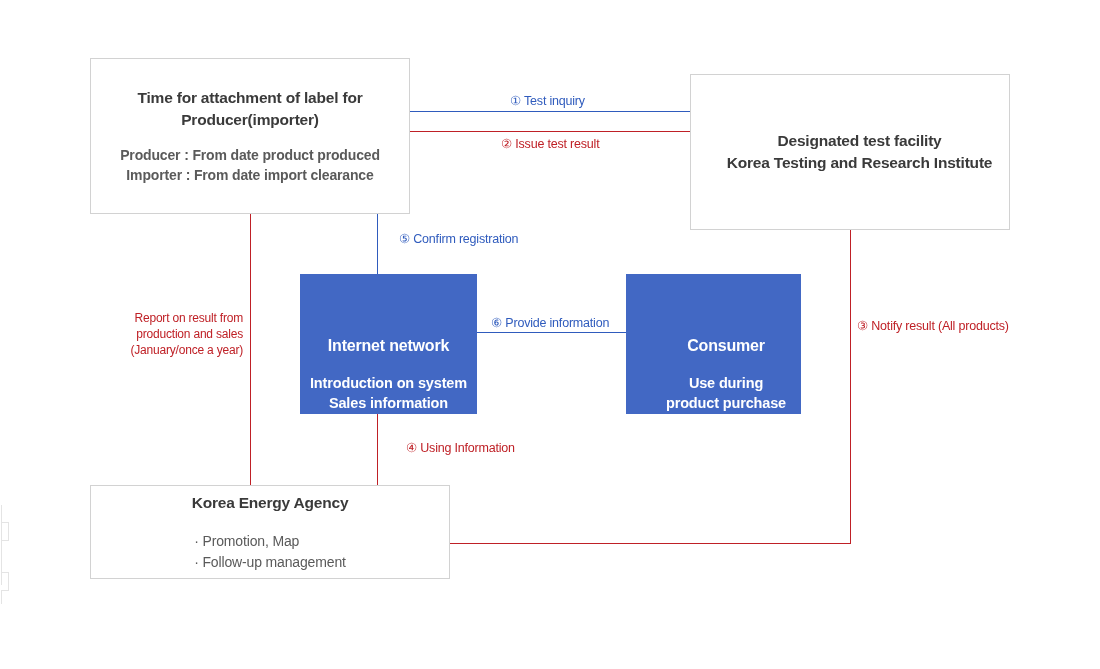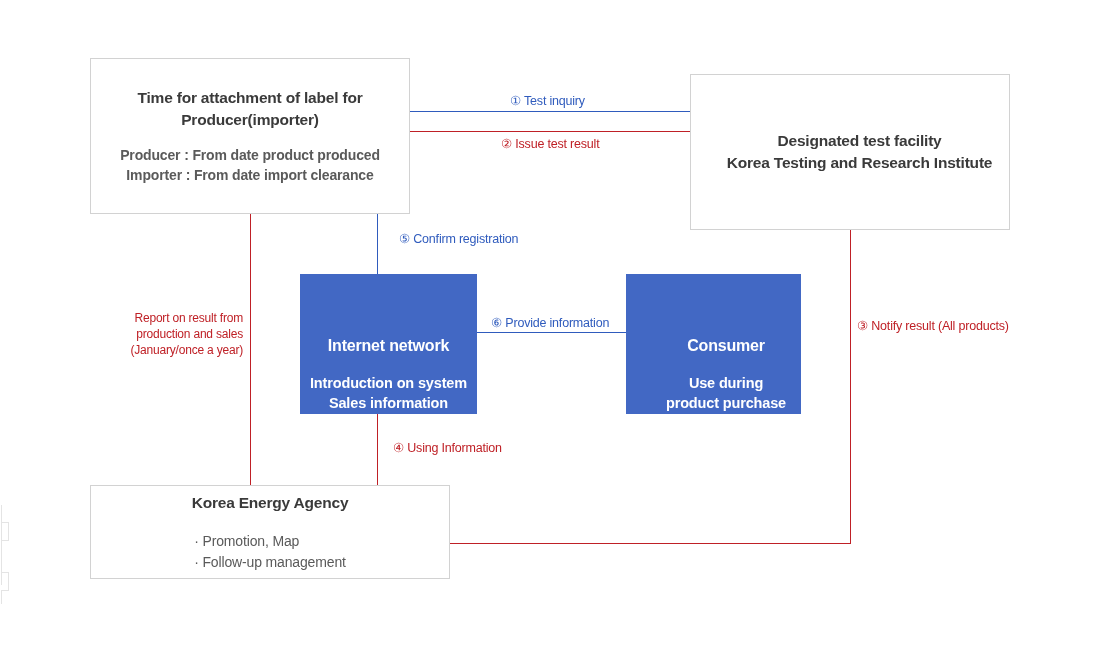--- a/index.html
+++ b/index.html
@@ -175,21 +175,21 @@
       </div>
     </div>
   </div>
 
   <div class="label blue-t" style="left:510px; top:93px;">① Test inquiry</div>
 
   <div class="label red-t" style="left:501px; top:136px;">② Issue test result</div>
 
   <div class="label red-t" style="left:857px; top:318px;">③ Notify result (All products)</div>
 
-  <div class="label red-t" style="left:393px; top:440px;text-align:right;">④ Using Information</div>
+  <div class="label red-t" style="left:406px; top:440px;text-align:right;">④ Using Information</div>
 
   <div class="label blue-t" style="left:399px; top:231px;">⑤ Confirm registration</div>
 
   <div class="label blue-t" style="left:491px; top:315px;">⑥ Provide information</div>
 
   <div class="label red-t multiline" style="left:118px; top:311px; width:125px;">
     <div>Report on result from</div>
     <div>production and sales</div>
     <div>(January/once a year)</div>
   </div>

